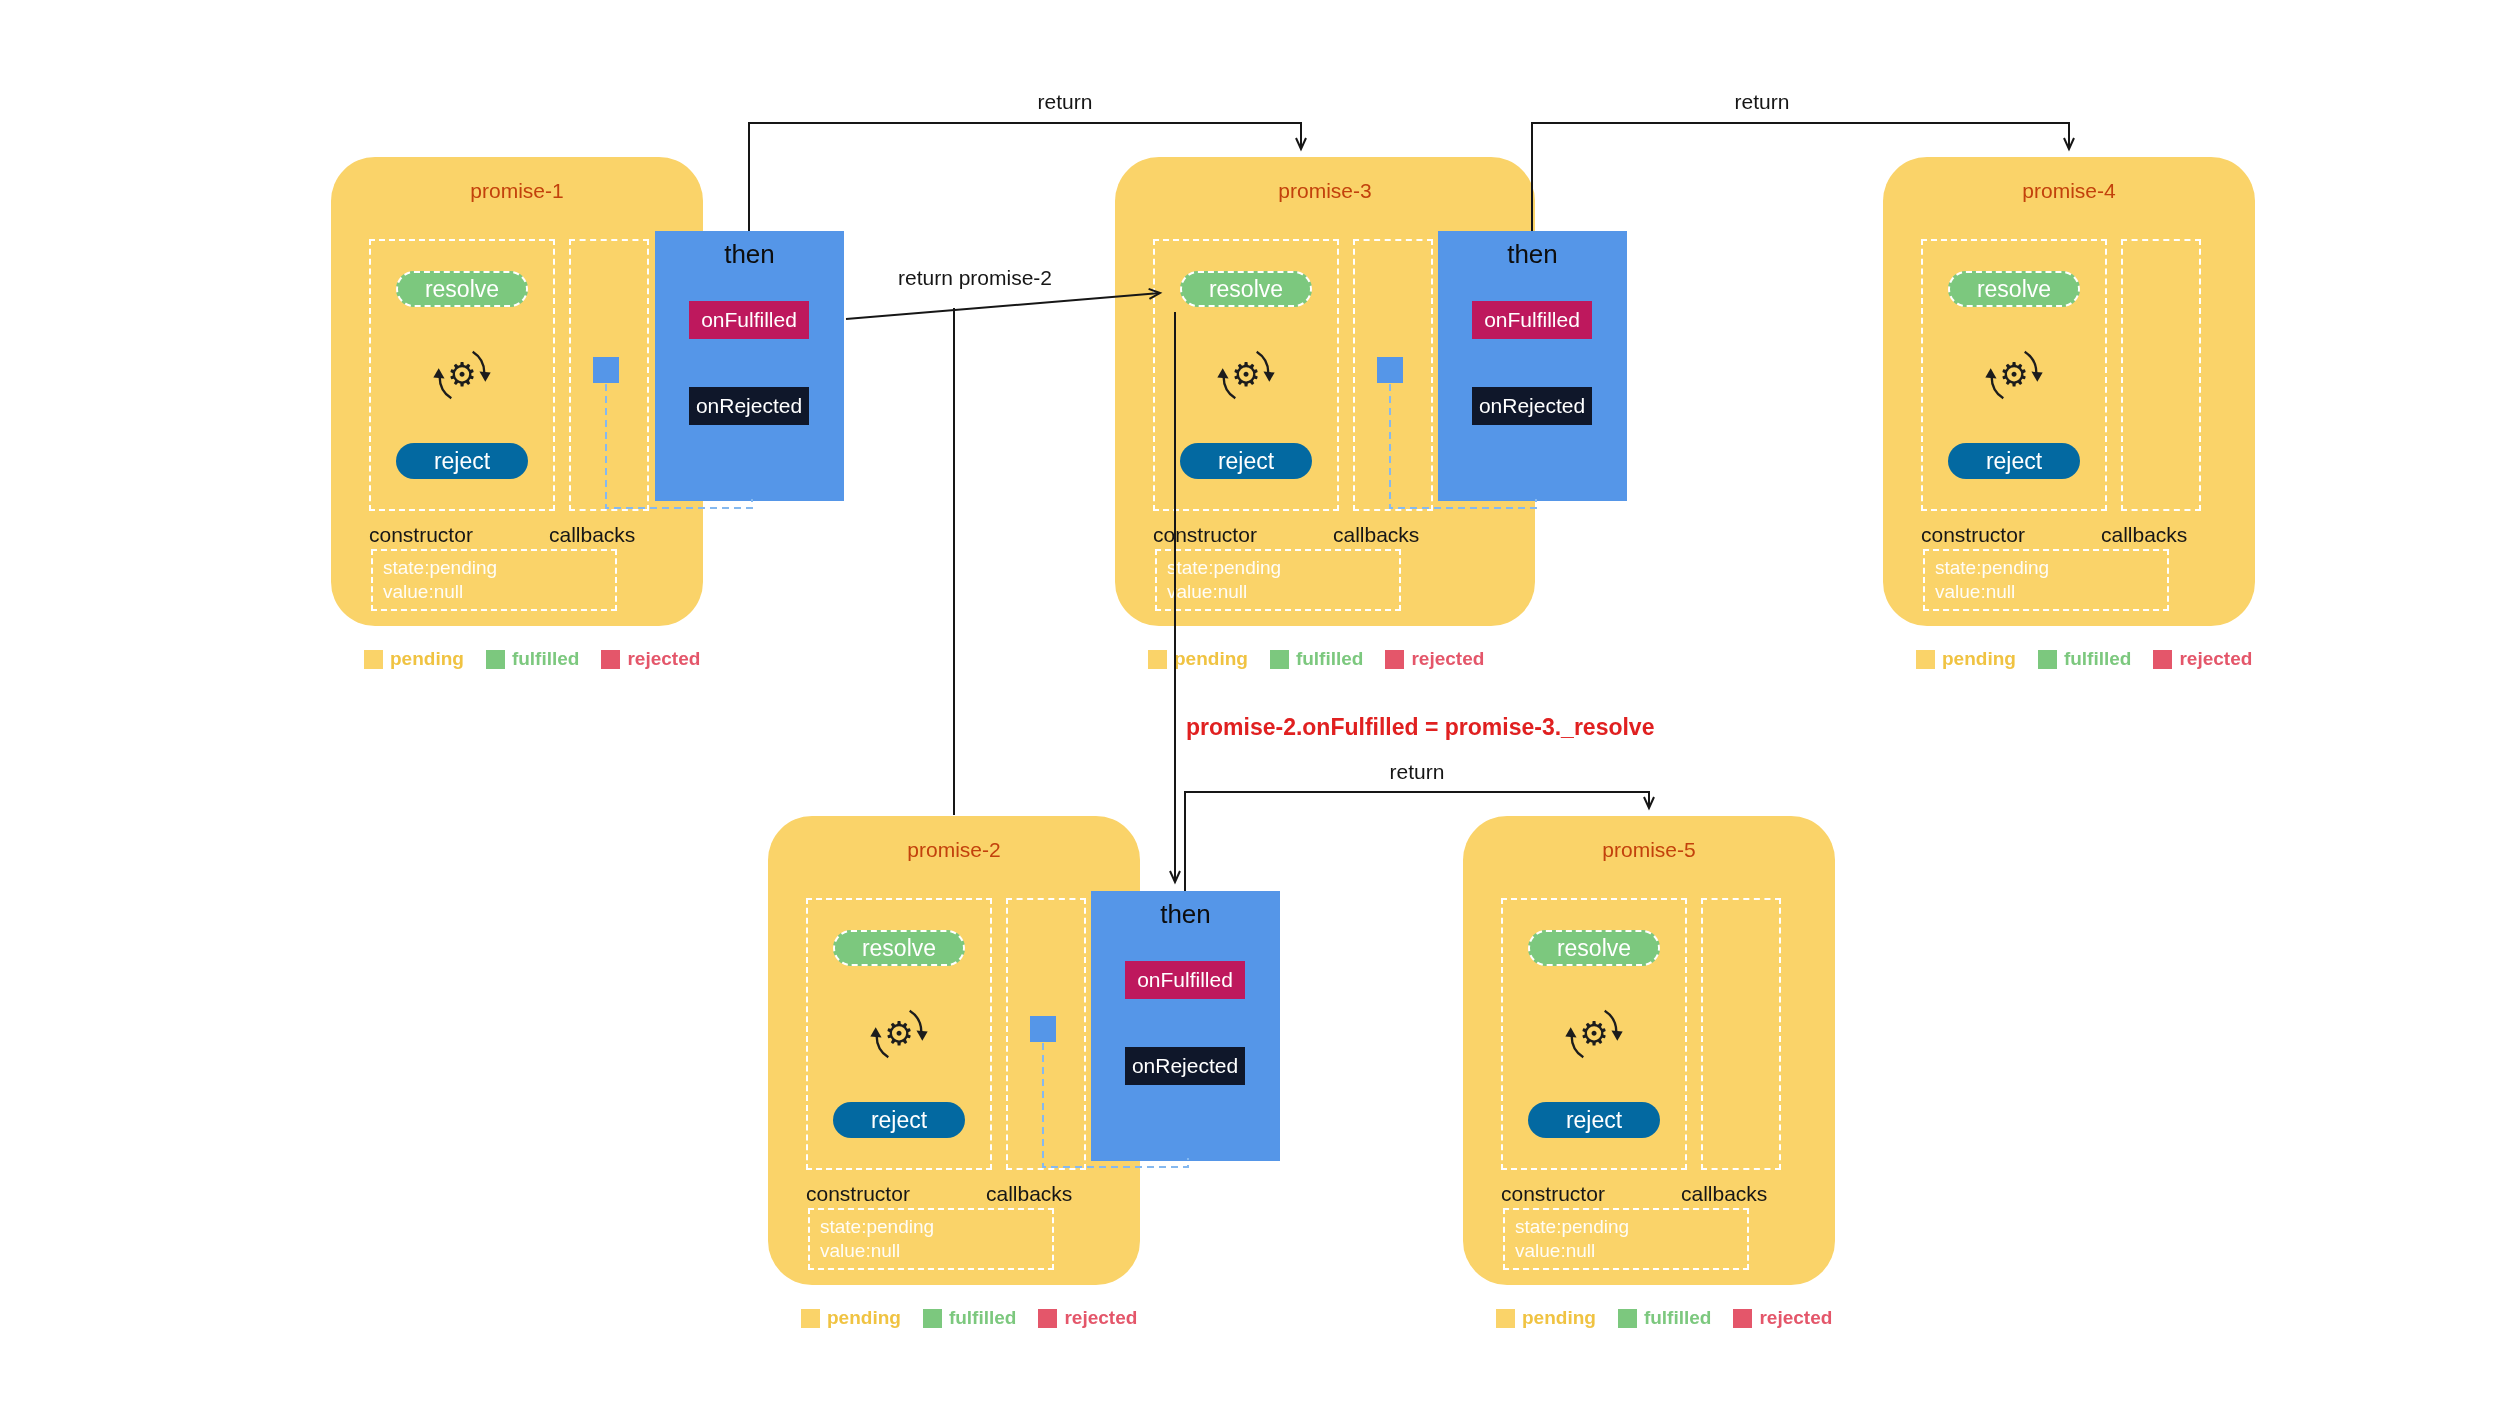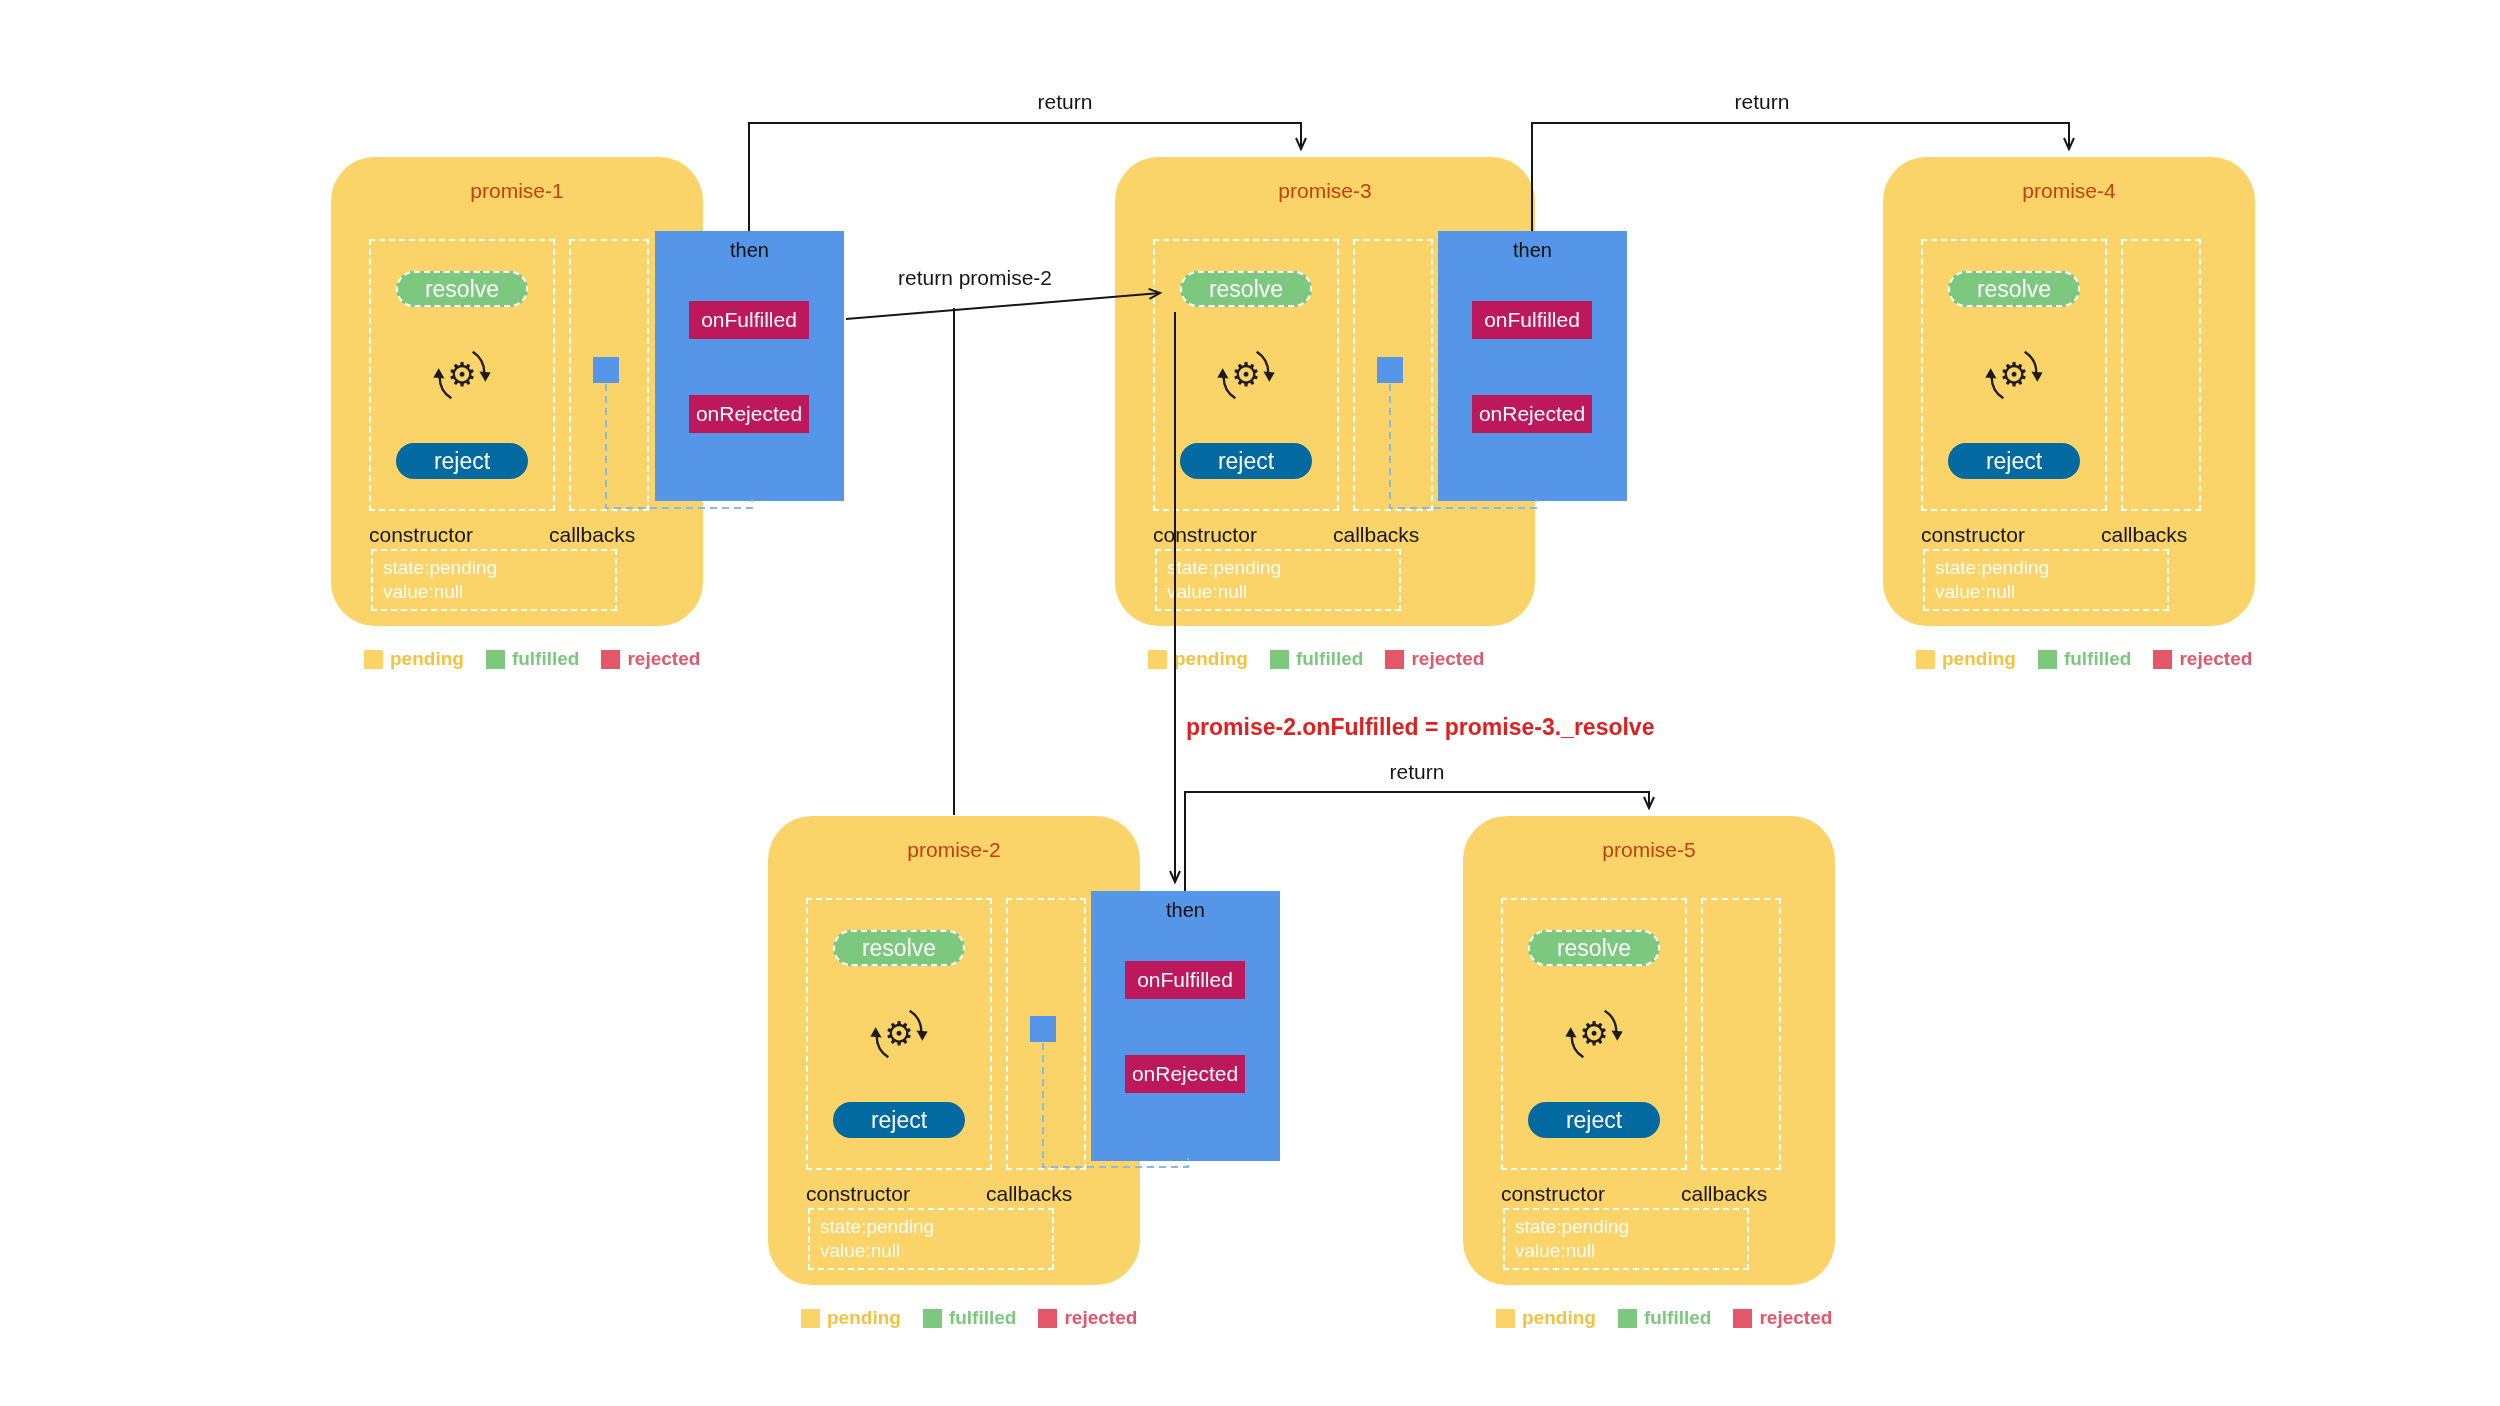--- a/index.html
+++ b/index.html
@@ -20,25 +20,25 @@
   .callbacks-box{position:absolute;left:238px;top:82px;width:80px;height:272px;border:2px dashed #fff;box-sizing:border-box;}
   .callback-square{position:absolute;left:22px;top:116px;width:26px;height:26px;background:#5596E8;}
   .box-label{position:absolute;top:366px;font-size:21px;color:#161616;}
   .constructor-label{left:38px;width:186px;}
   .callbacks-label{left:218px;width:120px;}
   .state-box{position:absolute;left:40px;top:392px;width:246px;height:62px;border:2px dashed #fff;
     box-sizing:border-box;color:rgba(255,255,255,0.95);font-size:19px;line-height:24px;padding:5px 10px;}
 
   
   .then-box{position:absolute;width:189px;height:270px;background:#5596E8;z-index:2;}
-  .then-title{position:absolute;top:8px;left:0;right:0;text-align:center;font-size:20px;color:#0d0d0d;}
+  .then-title{position:absolute;top:8px;left:0;right:0;text-align:center;font-size:26px;color:#0d0d0d;}
   .chip{position:absolute;left:34px;width:120px;height:38px;display:flex;align-items:center;justify-content:center;
     color:#fff;font-size:21px;}
   .chip.fulfilled{top:70px;background:#be185d;}
-  .chip.rejected{top:164px;background:#be185d;text-align:right;}
+  .chip.rejected{top:156px;background:#0f172a;text-align:right;}
 
   
   .legend{position:absolute;display:flex;align-items:flex-end;gap:22px;z-index:3;}
   .legend-item{display:flex;align-items:center;gap:7px;}
   .sw{width:19px;height:19px;display:inline-block;}
   .lt{font-size:19px;font-weight:bold;}
   .sw.pending{background:#FAD369;} .lt.pending{color:#F0C342;}
   .sw.fulfilled{background:#7CC87E;} .lt.fulfilled{color:#7CC87E;}
   .sw.rejected{background:#E4566A;} .lt.rejected{color:#E4566A;}
 

